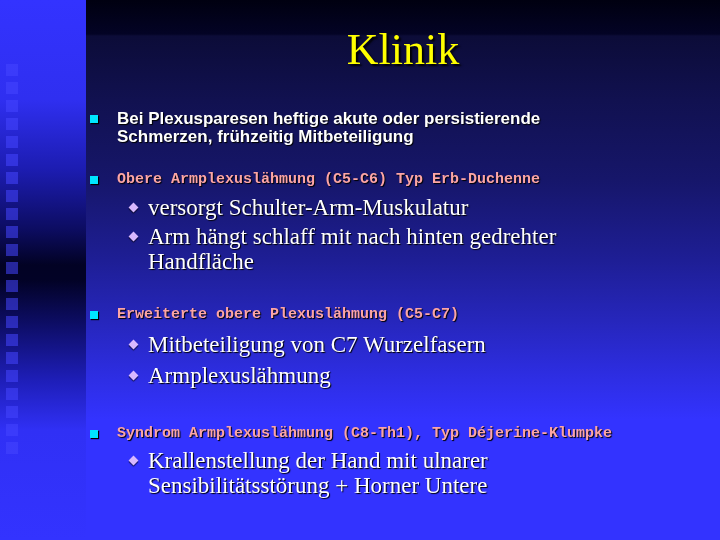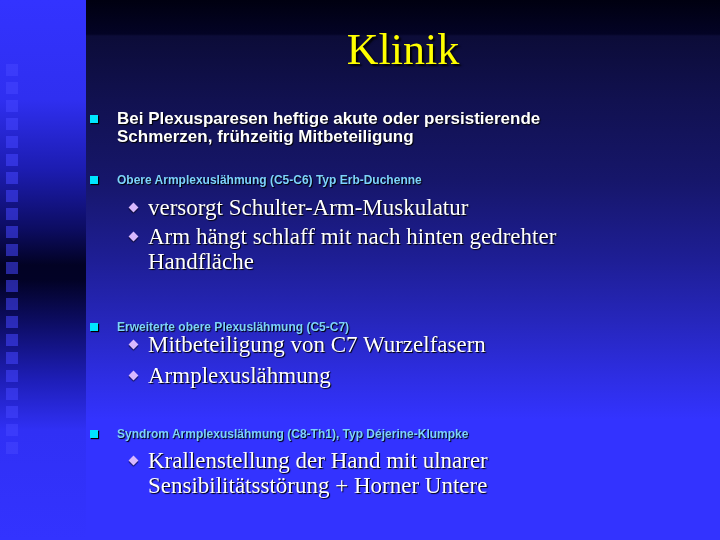--- a/index.html
+++ b/index.html
@@ -43,22 +43,22 @@
       box-shadow: 1px 1px 1px #000;
     }
     .lvl1 .text {
       margin-left: 27px; display: block;
     }
     .sans-white {
       font-family: "Liberation Sans", sans-serif; font-weight: bold; font-size: 17px;
       color: #ffffff; line-height: 18px; text-shadow: 1px 1px 1px #000;
     }
     .serif-yellow {
-      font-family: Liberation Sans, sans-serif; font-weight: bold; font-size: 12px;
-      color: #7dd3fc; line-height: 18px; text-shadow: 1px 1px 1px #000;
+      font-family: Liberation Mono, monospace; font-weight: bold; font-size: 15px;
+      color: #fca5a5; line-height: 18px; text-shadow: 1px 1px 1px #000;
     }
     .lvl2 {
       position: absolute; left: 128px; width: 560px;
     }
     .lvl2 .diamond {
       position: absolute; left: 2px; width: 7px; height: 7px; background: #d8b8ff;
       transform: rotate(45deg);
       box-shadow: 1px 1px 1px rgba(0,0,0,0.6);
     }
     .lvl2 .text {
@@ -115,21 +115,21 @@
   <div class="lvl2" style="top:195px;">
     <span class="diamond" style="top:9px;"></span>
     <span class="text">versorgt Schulter-Arm-Muskulatur</span>
   </div>
   <div class="lvl2" style="top:224px;">
     <span class="diamond" style="top:9px;"></span>
     <span class="text">Arm hängt schlaff mit nach hinten gedrehter</span>
     <span class="text">Handfläche</span>
   </div>
 
-  <div class="lvl1" style="top:318px;">
+  <div class="lvl1" style="top:306px;">
     <span class="marker" style="top:5px;"></span>
     <span class="text serif-yellow">Erweiterte obere Plexuslähmung (C5-C7)</span>
   </div>
   <div class="lvl2" style="top:332px;">
     <span class="diamond" style="top:9px;"></span>
     <span class="text">Mitbeteiligung von C7 Wurzelfasern</span>
   </div>
   <div class="lvl2" style="top:363px;">
     <span class="diamond" style="top:9px;"></span>
     <span class="text">Armplexuslähmung</span>

